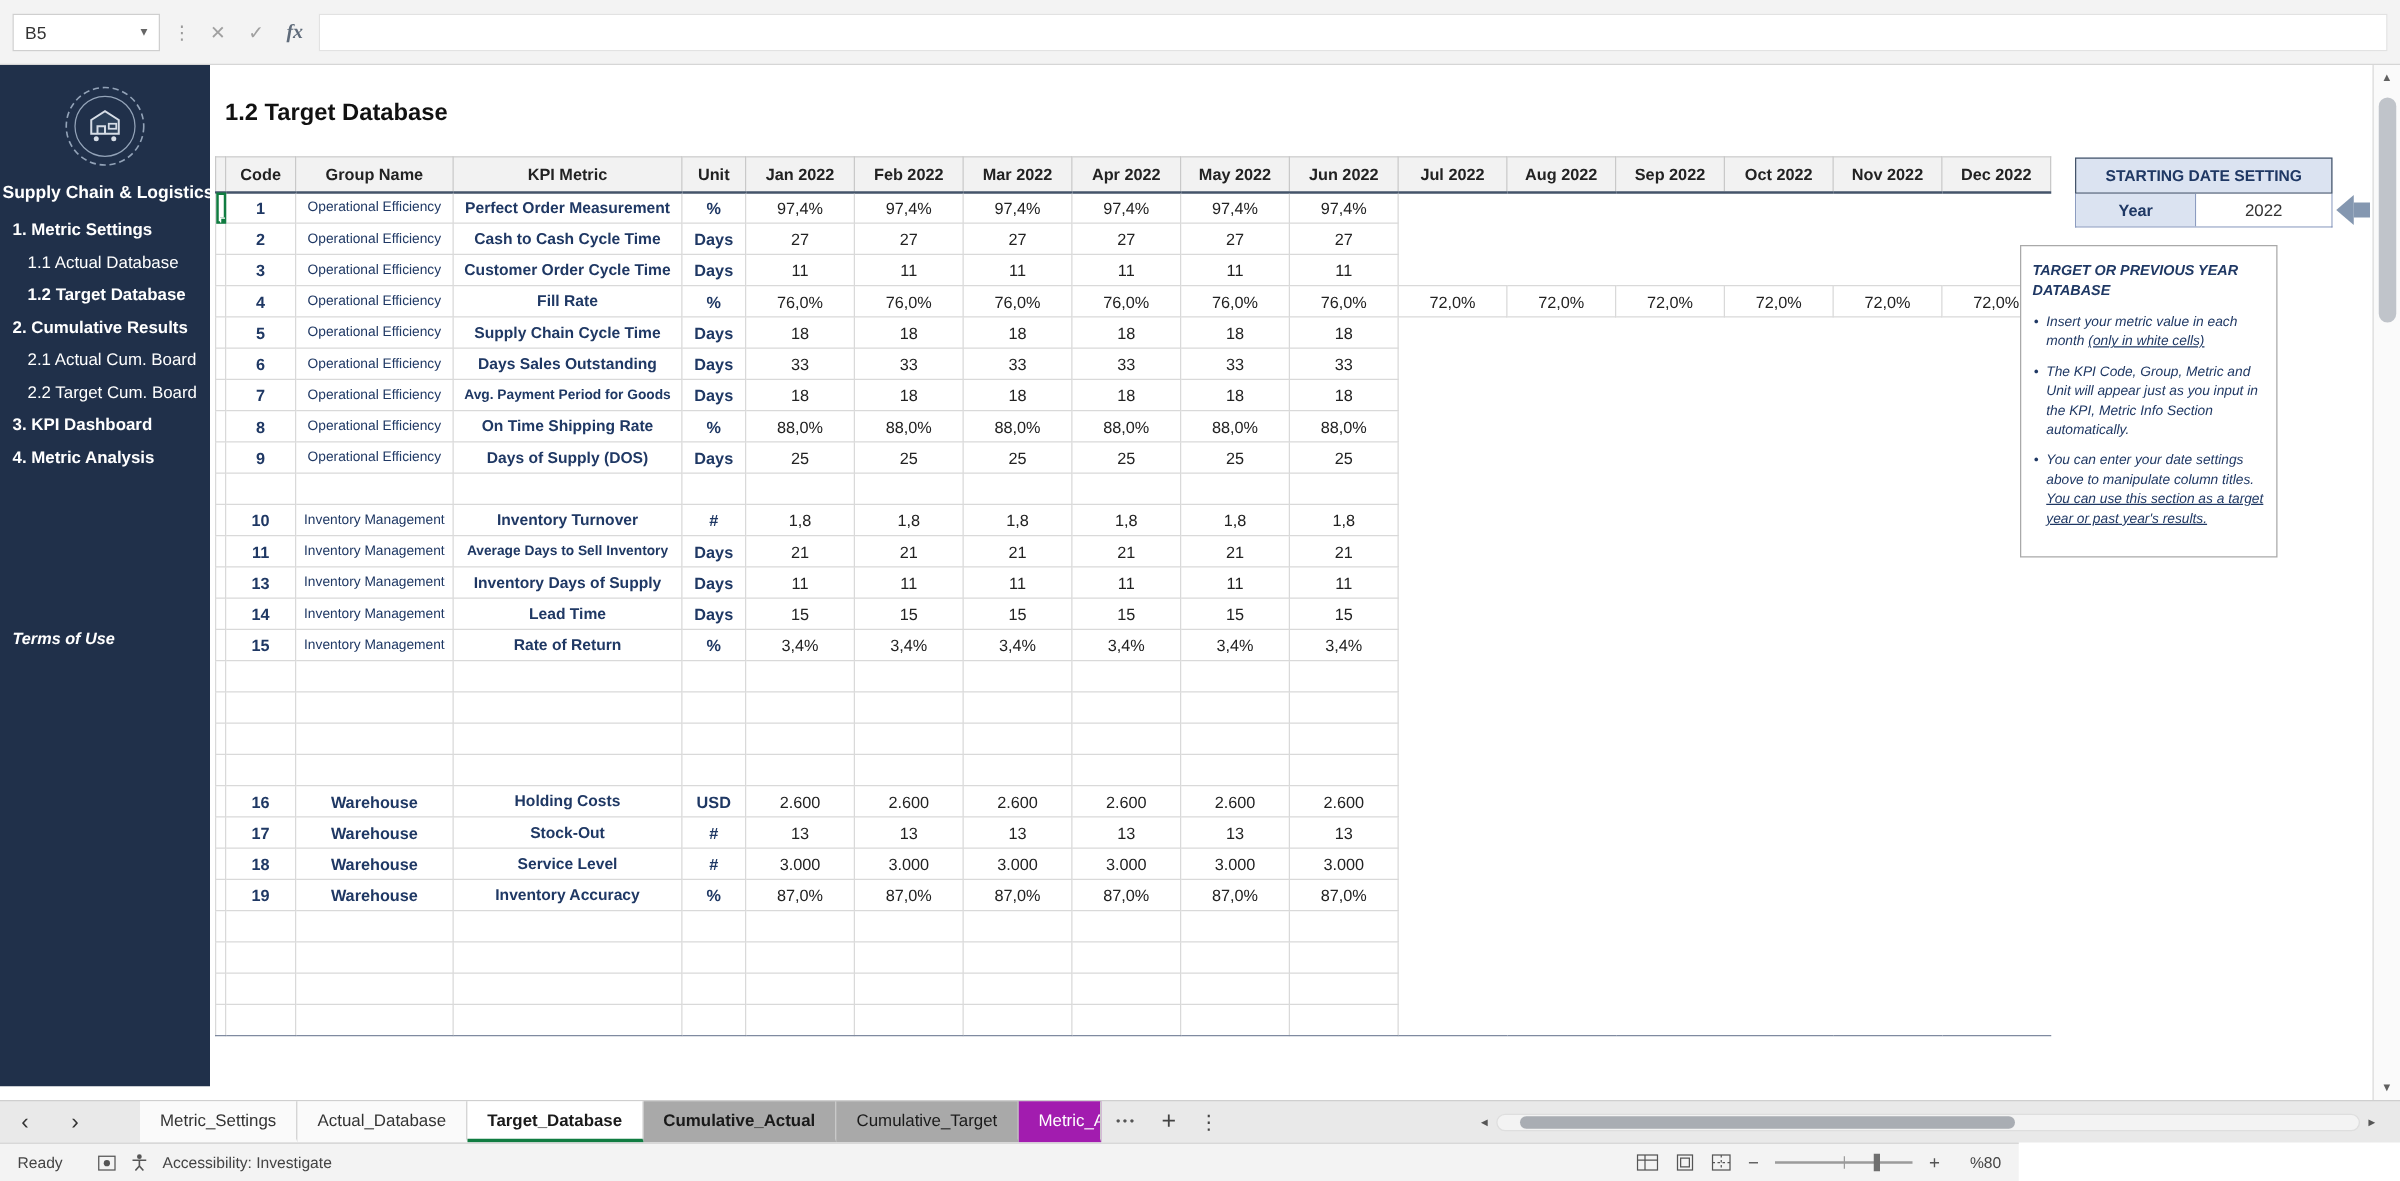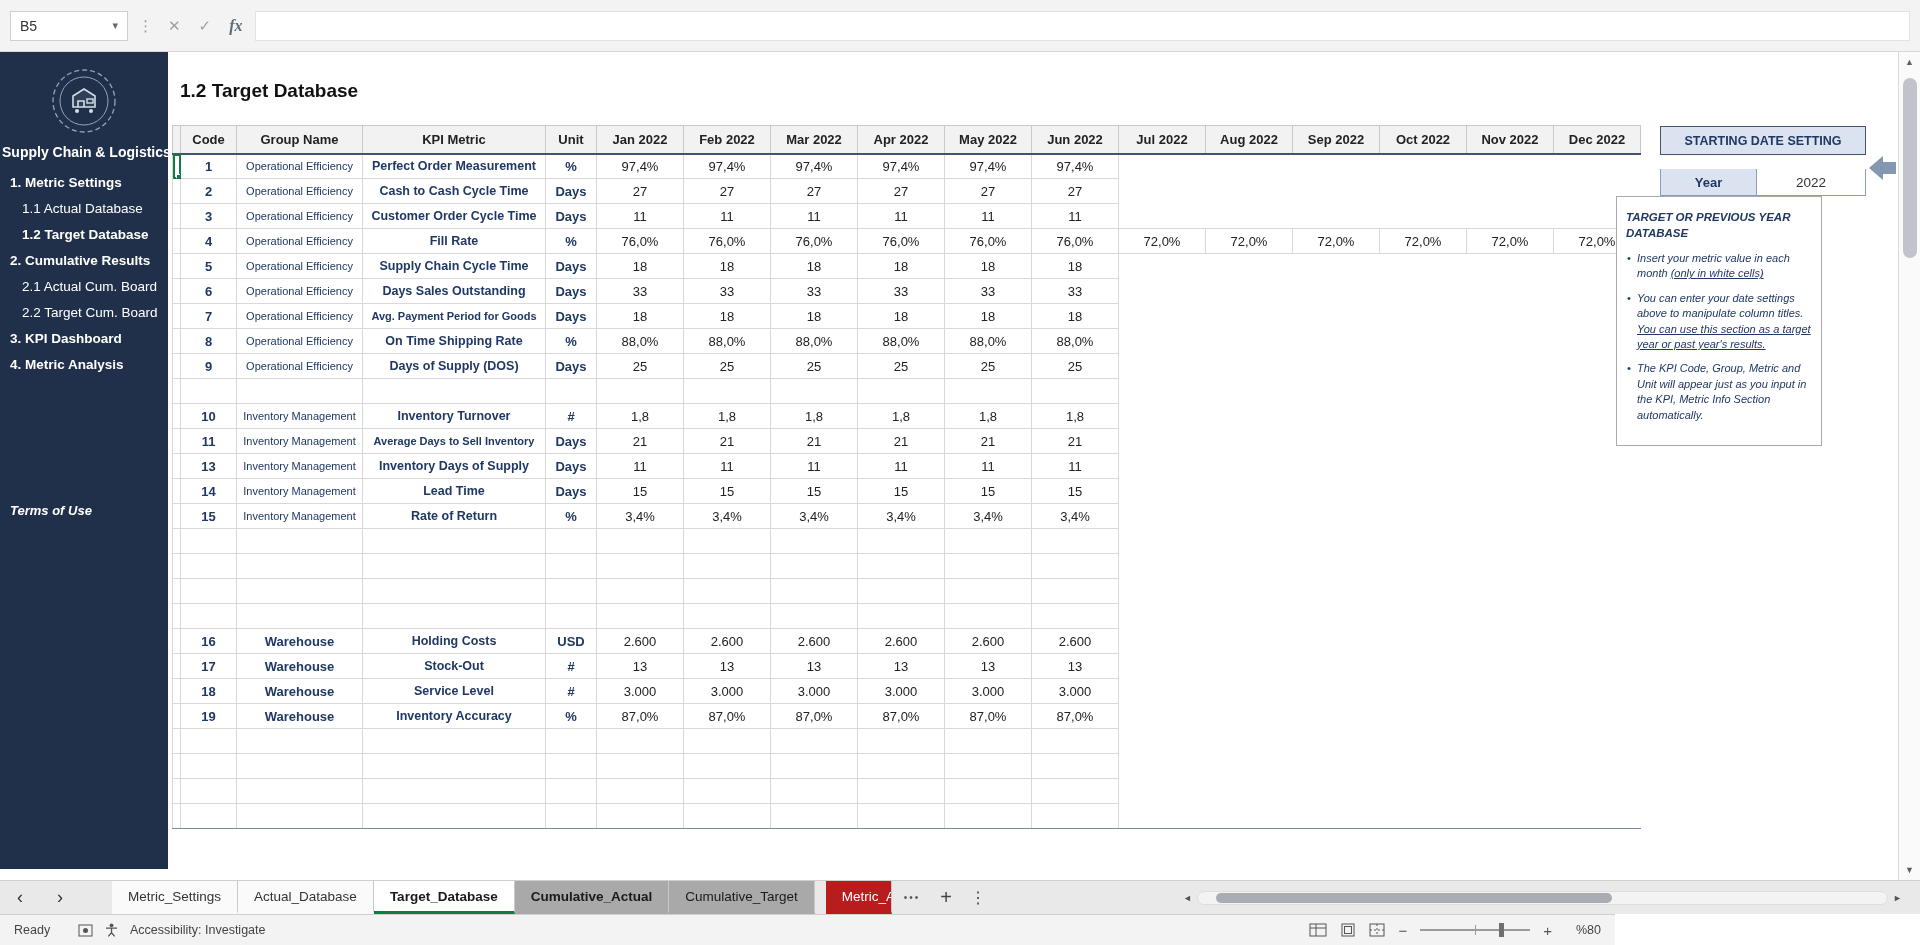--- a/index.html
+++ b/index.html
@@ -53,21 +53,21 @@
   .tbl td.unit { color:#1f3864; font-weight:700; }
   .tbl tbody tr:last-child td { border-bottom:1px solid #7f8aa0; }
   .tbl td.sel { outline:2px solid #107c41; outline-offset:-2px; position:relative; }
   .tbl td.sel:after { content:""; position:absolute; right:-2px; bottom:-2px; width:4px;
     height:4px; background:#107c41; border:1px solid #fff; }
 
   
   .rp { position:absolute; left:1660px; top:126px; width:206px; }
   .rp-header { height:29px; background:#dbe3f1; border:1px solid #44546a; color:#1f3864;
     font-weight:700; font-size:12.5px; display:flex; align-items:center; justify-content:center; }
-  .rp-year { display:flex; height:27px; border:1px solid #8c9cc0; border-top:none;margin-top:14px; }
+  .rp-year { display:flex; height:27px; border:1px solid #8c9cc0; border-top:none; }
   .rp-ylabel { width:96px; background:#dbe3f1; border-right:1px solid #8c9cc0; color:#1f3864;
     font-weight:700; font-size:13px; display:flex; align-items:center; justify-content:center; }
   .rp-yvalue { flex:1; background:#fff; color:#333; font-size:13.5px; display:flex;
     align-items:center; justify-content:center; cursor:text; }
   .left-arrow { position:absolute; left:1869px; top:156px; width:28px; height:24px; }
   .left-arrow:before { content:""; position:absolute; left:0; top:0;
     border-top:12px solid transparent; border-bottom:12px solid transparent;
     border-right:14px solid #8497b0; }
   .left-arrow:after { content:""; position:absolute; left:14px; top:6px; width:13px;
     height:12px; background:#8497b0; }
@@ -737,41 +737,41 @@
     <div class="rp-ylabel">Year</div>
     <div class="rp-yvalue">2022</div>
   </div>
 </div>
 <div class="left-arrow"></div>
 
 <div class="rp-info">
   <div class="rp-info-title">TARGET OR PREVIOUS YEAR DATABASE</div>
   <ul class="rp-bullets">
       <li><span>Insert your metric value in each month </span><span class="u">(only in white cells)</span></li>
+      <li><span>The KPI Code, Group, Metric and Unit will appear just as you input in the KPI, Metric Info Section automatically.</span></li>
       <li><span>You can enter your date settings above to manipulate column titles. </span><span class="u">You can use this section as a target year or past year's results.</span></li>
-      <li><span>The KPI Code, Group, Metric and Unit will appear just as you input in the KPI, Metric Info Section automatically.</span></li>
     </ul>
 </div>
 
 <div class="vscroll">
   <div class="vs-up">▲</div>
   <div class="vs-thumb"></div>
   <div class="vs-down">▼</div>
 </div>
 
 <div class="tabbar">
   <span class="snav">‹</span>
   <span class="snav">›</span>
   <div class="tabs">
       <div class="tab" style="background: rgb(250, 250, 250); color: rgb(51, 51, 51);">Metric_Settings</div>
       <div class="tab" style="background: rgb(250, 250, 250); color: rgb(51, 51, 51);">Actual_Database</div>
       <div class="tab active" style="background: rgb(255, 255, 255); color: rgb(26, 26, 26);">Target_Database</div>
       <div class="tab" style="background: rgb(169, 169, 169); color: rgb(26, 26, 26); font-weight: bold;">Cumulative_Actual</div>
       <div class="tab" style="background: rgb(169, 169, 169); color: rgb(26, 26, 26);">Cumulative_Target</div>
-      <div class="tab trunc" style="background: #b91c1c; color: rgb(255, 255, 255); margin-left: 11px;">Metric_A</div>
+      <div class="tab trunc" style="background: #a21caf; color: rgb(255, 255, 255);">Metric_A</div>
     </div>
   <span class="more">•••</span>
   <span class="addsheet">+</span>
   <span class="tabmenu">⋮</span>
   <div class="hscroll">
     <span class="hs-arr">◄</span>
     <div class="hs-track">
       <div class="hs-thumb"></div>
     </div>
     <span class="hs-arr">►</span>

